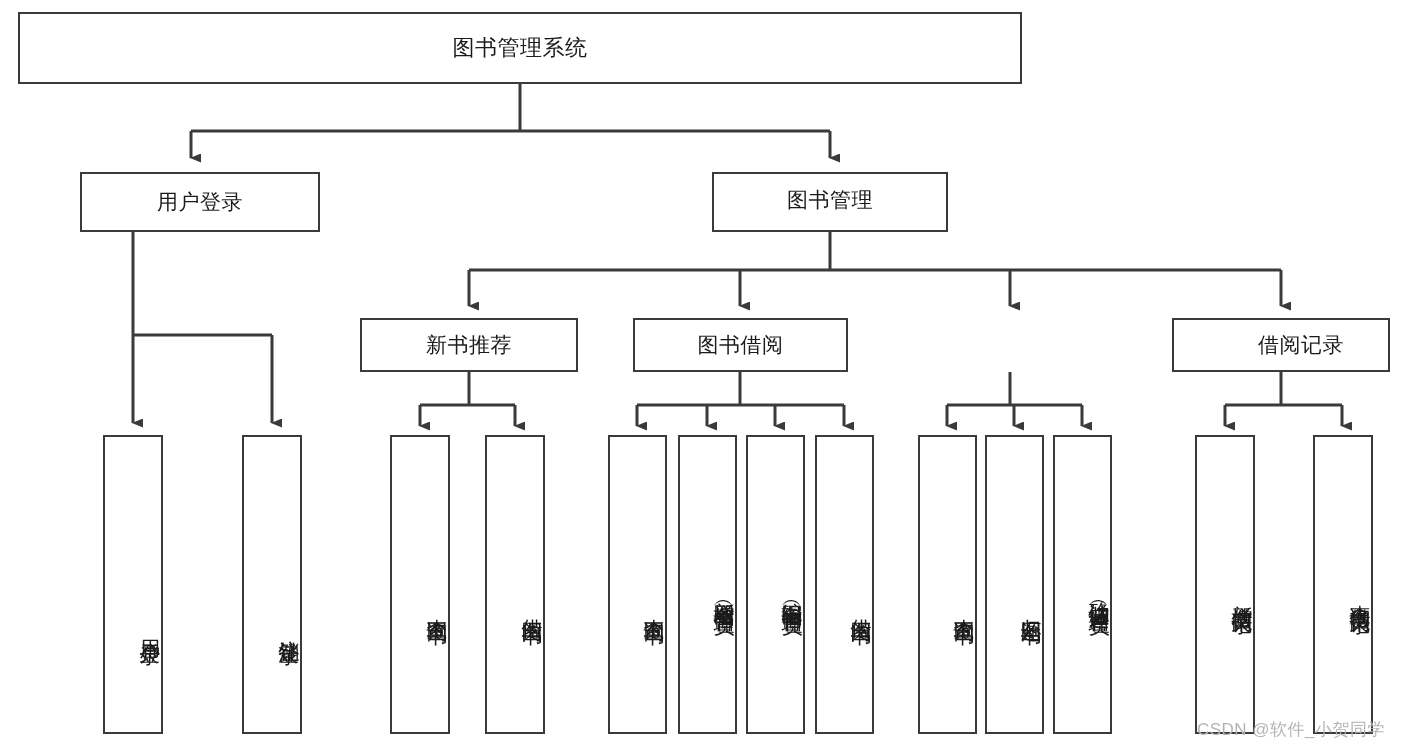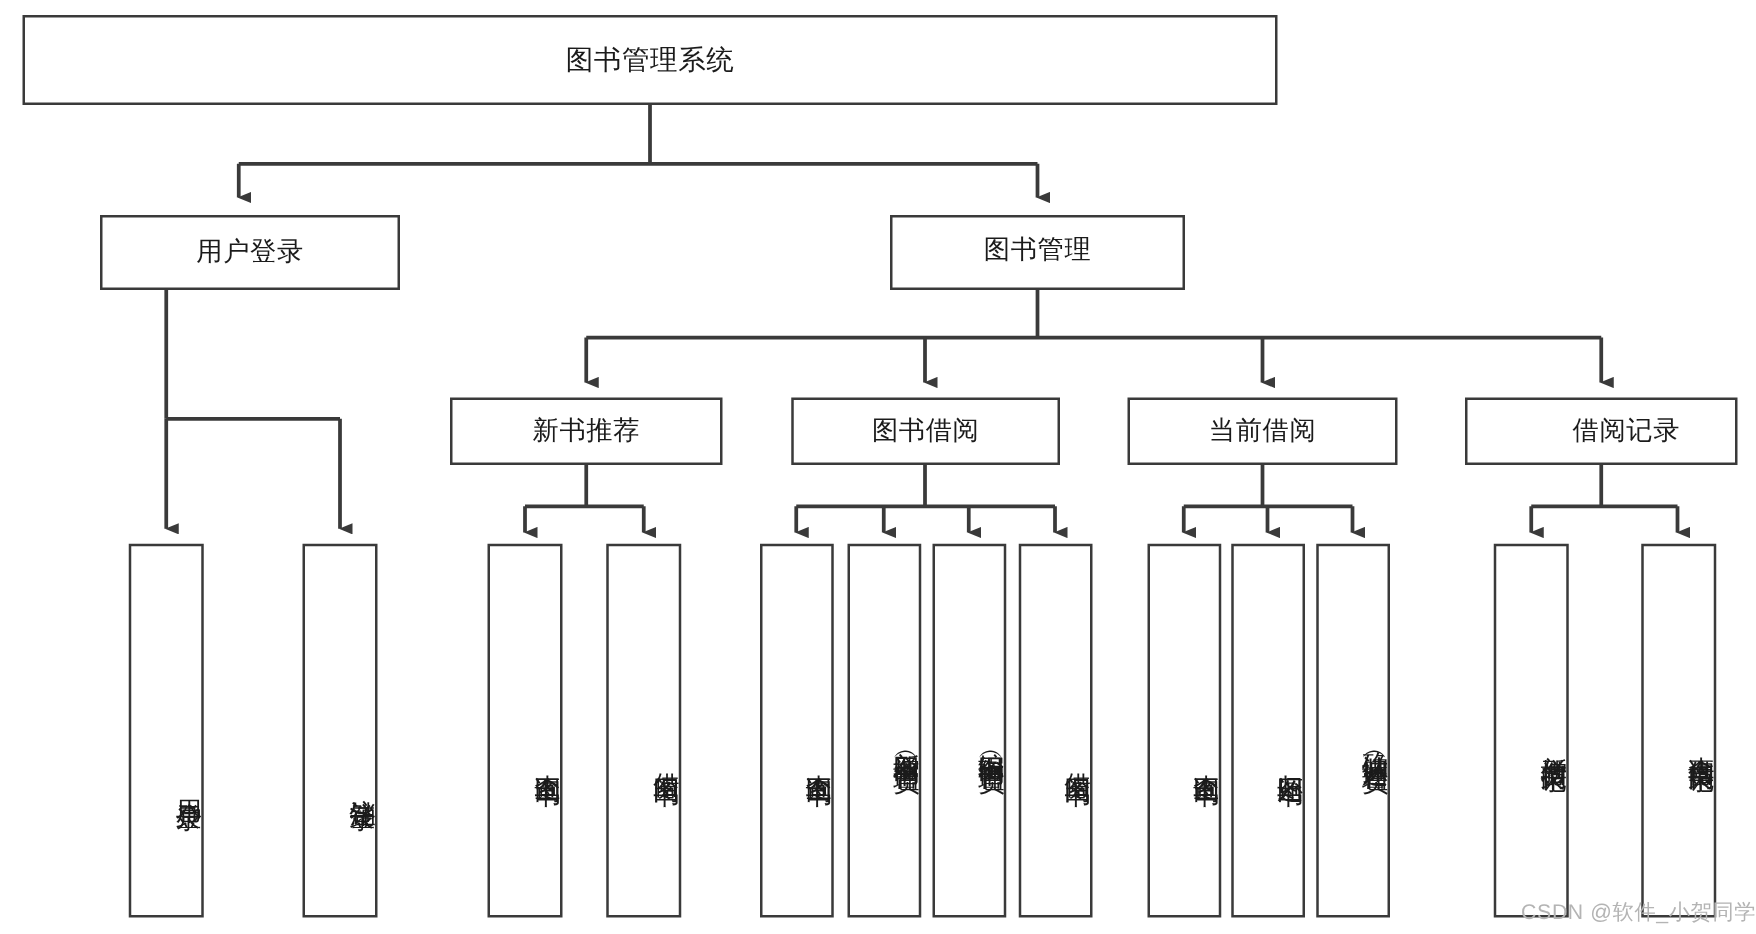--- a/index.html
+++ b/index.html
@@ -57,21 +57,21 @@
     padding-top: 42px;
   }
   .node.vert.pad-sm {
     padding-top: 18px;
   }
   .node.root {
     font-size: 22px;
   }
   #watermark {
     position: absolute;
-    right: 0;
+    right: 20px;
     bottom: 6px;
     font-size: 17px;
     color: #b4b4b4;
     white-space: nowrap;
     letter-spacing: 0.5px;
   }
 </style>
 </head>
 <body>
 
@@ -137,23 +137,20 @@
   <div class="node horiz" style="left:712px; top:172px; width:236px; height:60px;font-family:Liberation Mono, monospace;">
     <span>图书管理</span>
   </div>
 
   <div class="node horiz" style="left:360px; top:318px; width:218px; height:54px;text-align:right;">
     <span>新书推荐</span>
   </div>
   <div class="node horiz" style="left:633px; top:318px; width:215px; height:54px;">
     <span>图书借阅</span>
   </div>
-  <div class="node horiz" style="left:902px; top:318px; width:216px; height:54px;">
-    <span>当前借阅</span>
-  </div>
   <div class="node horiz" style="left:1172px; top:318px; width:218px; height:54px;padding-left:40px;">
     <span>借阅记录</span>
   </div>
 
   <div class="node vert pad-lg" style="left:103px; top:435px; width:60px; height:299px;">
     <span>用户登录</span>
   </div>
   <div class="node vert pad-lg" style="left:242px; top:435px; width:60px; height:299px;">
     <span>注销登录</span>
   </div>

